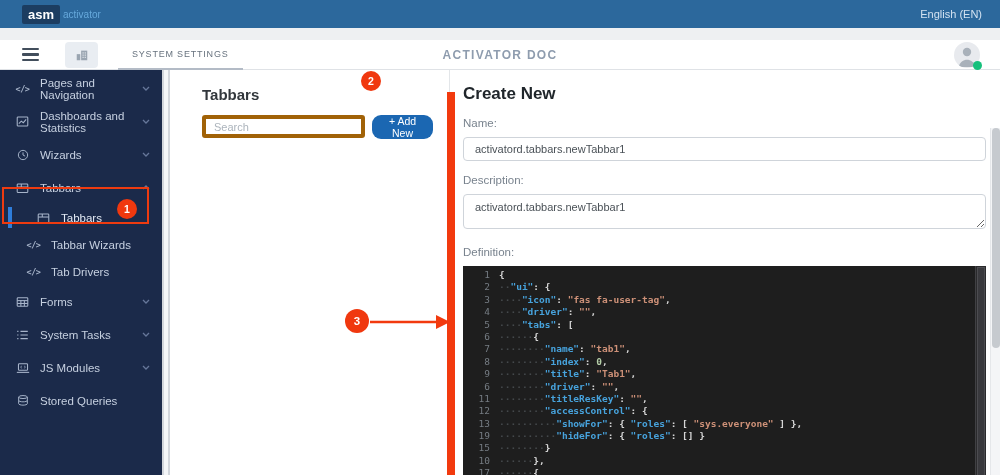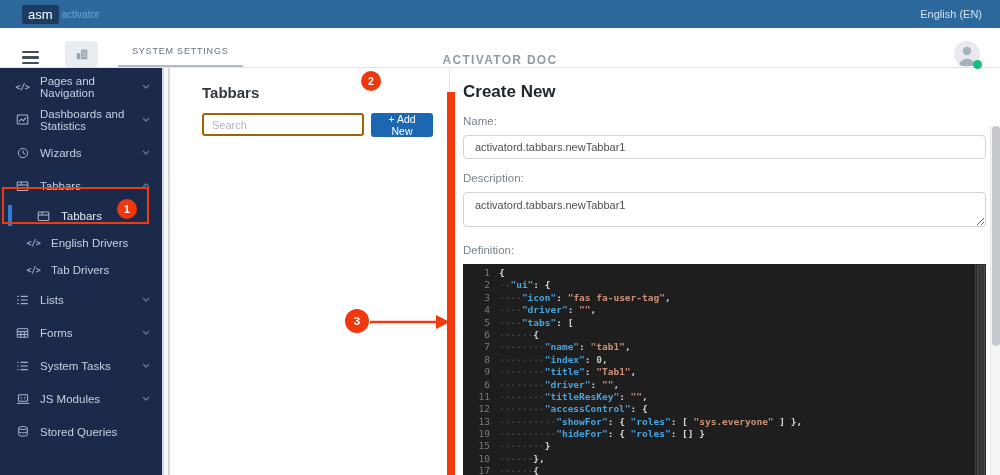--- a/index.html
+++ b/index.html
@@ -1,26 +1,26 @@
 <!DOCTYPE html>
 <html><head>
 <meta charset="utf-8">
 <style>
   * { margin:0; padding:0; box-sizing:border-box; }
   html,body { width:1000px; height:475px; overflow:hidden; }
   body { font-family:"Liberation Sans", sans-serif; background:#eef0f2; position:relative; }
 
   
   .topbar { height:28px; background:#2c689c; display:flex; align-items:center; padding:0 18px 0 22px; }
-  .logo-box { background:#1c3d61; color:#fff; font-weight:normal; font-size:13px; padding:2px 6px; border-radius:2px; }
+  .logo-box { background:#1c3d61; color:#fff; font-weight:bold; font-size:13px; padding:2px 6px; border-radius:2px; }
   .logo-text { color:#66a9dc; font-size:10px; margin-left:3px; }
   .lang { margin-left:auto; color:#d3e2f1; font-size:11px; cursor:pointer; }
 
   
-  .navbar { height:40px; background:#fff; border-bottom:1px solid #dfe2e6; display:flex; align-items:flex-end; position:relative; }
+  .navbar { height:30px; background:#fff; border-bottom:1px solid #dfe2e6; display:flex; align-items:center; position:relative;margin-top:12px; }
   .hamburger { margin-left:22px; width:17px; cursor:pointer; }
   .hamburger div { height:2.5px; background:#424e5c; margin:3px 0; border-radius:1px; }
   .org-btn { margin-left:26px; width:33px; height:26px; background:#e9edf2; border:none; border-radius:4px; display:flex; align-items:center; justify-content:center; color:#9aa5b1; cursor:pointer; }
   .tab-sys { margin-left:20px; height:30px; display:flex; align-items:center; padding:0 14px; font-size:9px; letter-spacing:.8px; color:#67727e; border-bottom:2px solid #b3bbc6; cursor:pointer; }
   .center-title { position:absolute; left:0; right:0; text-align:center; font-size:12px; font-weight:bold; letter-spacing:1.3px; color:#8e9cae; pointer-events:none; }
   .avatar-wrap { margin-left:auto; margin-right:20px; position:relative; z-index:2; cursor:pointer; }
   .avatar { width:26px; height:26px; border-radius:50%; background:#e8eaee; overflow:hidden; }
   .status-dot { position:absolute; right:-2px; bottom:-2px; width:9px; height:9px; background:#16c07c; border-radius:50%; }
 
   
@@ -32,23 +32,23 @@
   .sb-item.active { color:#e2e9f4; }
   .sb-item.active::before { content:""; position:absolute; left:8px; top:3px; bottom:3px; width:4px; background:#2e7ddb; }
   .sb-icon { width:17px; margin-right:9px; display:flex; align-items:center; justify-content:center; color:#a7b4ca; flex-shrink:0; }
   .code-txt { font-family:"DejaVu Sans Mono", monospace; font-size:8.5px; font-weight:bold; letter-spacing:-0.5px; }
   .sb-chevron { margin-left:auto; margin-right:12px; color:#66779a; display:flex; }
   .sb-scroll { width:8px; flex-shrink:0; background:linear-gradient(90deg,#d2d6dc 0 2px,#f4f6f8 2px 6px,#d2d6dc 6px 8px); cursor:pointer; }
 
   .panel-list { width:280px; background:#fff; border-right:1px solid #e3e6e9; padding:16px 16px 0 32px; flex-shrink:0; }
   .panel-list h2 { font-size:15px; color:#32373c; margin:0 0 12px; }
   .search-row { display:flex; align-items:flex-start; }
-  .search-input { width:163px; height:23px; border:2px solid #a16207; border-radius:3px; padding:0 8px; font-size:11px; color:#555; outline:none; font-family:inherit; }
+  .search-input { width:163px; height:23px; border:4px solid #a16207; border-radius:3px; padding:0 8px; font-size:11px; color:#555; outline:none; font-family:inherit; }
   .search-input::placeholder { color:#acb4bc; }
-  .add-btn { margin-left:7px; background:#1b67b2; color:#fff; border:none; border-radius:3px; font-size:10.5px; padding:0 10px; height:24px; cursor:pointer; font-family:inherit; }
+  .add-btn { margin-left:7px; background:#1b67b2; color:#fff; border:none; border-radius:9px; font-size:10.5px; padding:0 10px; height:24px; cursor:pointer; font-family:inherit; }
   .list-item { margin-top:26px; display:flex; align-items:center; color:#7b8692; font-size:11.5px; cursor:pointer; }
   .li-icon { margin-right:8px; color:#8d98a4; display:flex; }
 
   .panel-form { flex:1; background:#fff; padding:12px 14px 0 13px; overflow:hidden; }
   .panel-form h1 { font-size:17px; color:#20262b; margin:2px 0 6px; }
   .f-label { font-size:11.5px; color:#79838e; margin:13px 0 8px; }
   .f-input { width:100%; height:24px; border:1px solid #cfd4da; border-radius:4px; padding:0 11px; font-size:11px; color:#4a5157; font-family:inherit; outline:none; }
   .f-textarea { width:100%; height:35px; border:1px solid #cfd4da; border-radius:4px; padding:6px 11px; font-size:11px; color:#4a5157; font-family:inherit; resize:vertical; outline:none; }
 
   .editor { margin-top:7px; background:#1e1e1e; height:233px; position:relative; overflow:hidden; font-family:"DejaVu Sans Mono", monospace; font-size:9.5px; font-weight:600; padding-top:3px; cursor:text; }
@@ -187,40 +187,27 @@
             <line x1="1.5" y1="5.8" x2="14.5" y2="5.8"></line>
             <line x1="6.5" y1="2" x2="6.5" y2="5.8"></line>
           </svg>
         </span>
         <span>Tabbars</span>
       </div>
       <div class="sb-item sub" style="padding-left: 25px;">
         <span class="sb-icon">
           <span class="code-txt">&lt;/&gt;</span>
         </span>
-        <span>English Drivers</span>
+        <span>Tabbar Wizards</span>
       </div>
       <div class="sb-item sub" style="padding-left: 25px;">
         <span class="sb-icon">
           <span class="code-txt">&lt;/&gt;</span>
         </span>
         <span>Tab Drivers</span>
-      </div>
-      <div class="sb-item">
-        <span class="sb-icon">
-          <svg width="13" height="12" viewBox="0 0 16 14" stroke="currentColor" stroke-width="1.4" fill="none">
-            <path d="M1.5 2.5h2M6 2.5h8.5M1.5 7h2M6 7h8.5M1.5 11.5h2M6 11.5h8.5"></path>
-          </svg>
-        </span>
-        <span>Lists</span>
-        <span class="sb-chevron">
-          <svg width="8" height="5" viewBox="0 0 8 5" fill="none" stroke="currentColor" stroke-width="1.3">
-            <polyline points="1,1 4,4 7,1"></polyline>
-          </svg>
-        </span>
       </div>
       <div class="sb-item">
         <span class="sb-icon">
           <svg width="13" height="12" viewBox="0 0 16 14" fill="none" stroke="currentColor" stroke-width="1.3">
             <rect x="1.5" y="1.8" width="13" height="10.5" rx="1"></rect>
             <line x1="1.5" y1="5.3" x2="14.5" y2="5.3"></line>
             <line x1="1.5" y1="8.8" x2="14.5" y2="8.8"></line>
             <line x1="6" y1="5.3" x2="6" y2="12.3"></line>
             <line x1="10.3" y1="5.3" x2="10.3" y2="12.3"></line>
           </svg>

